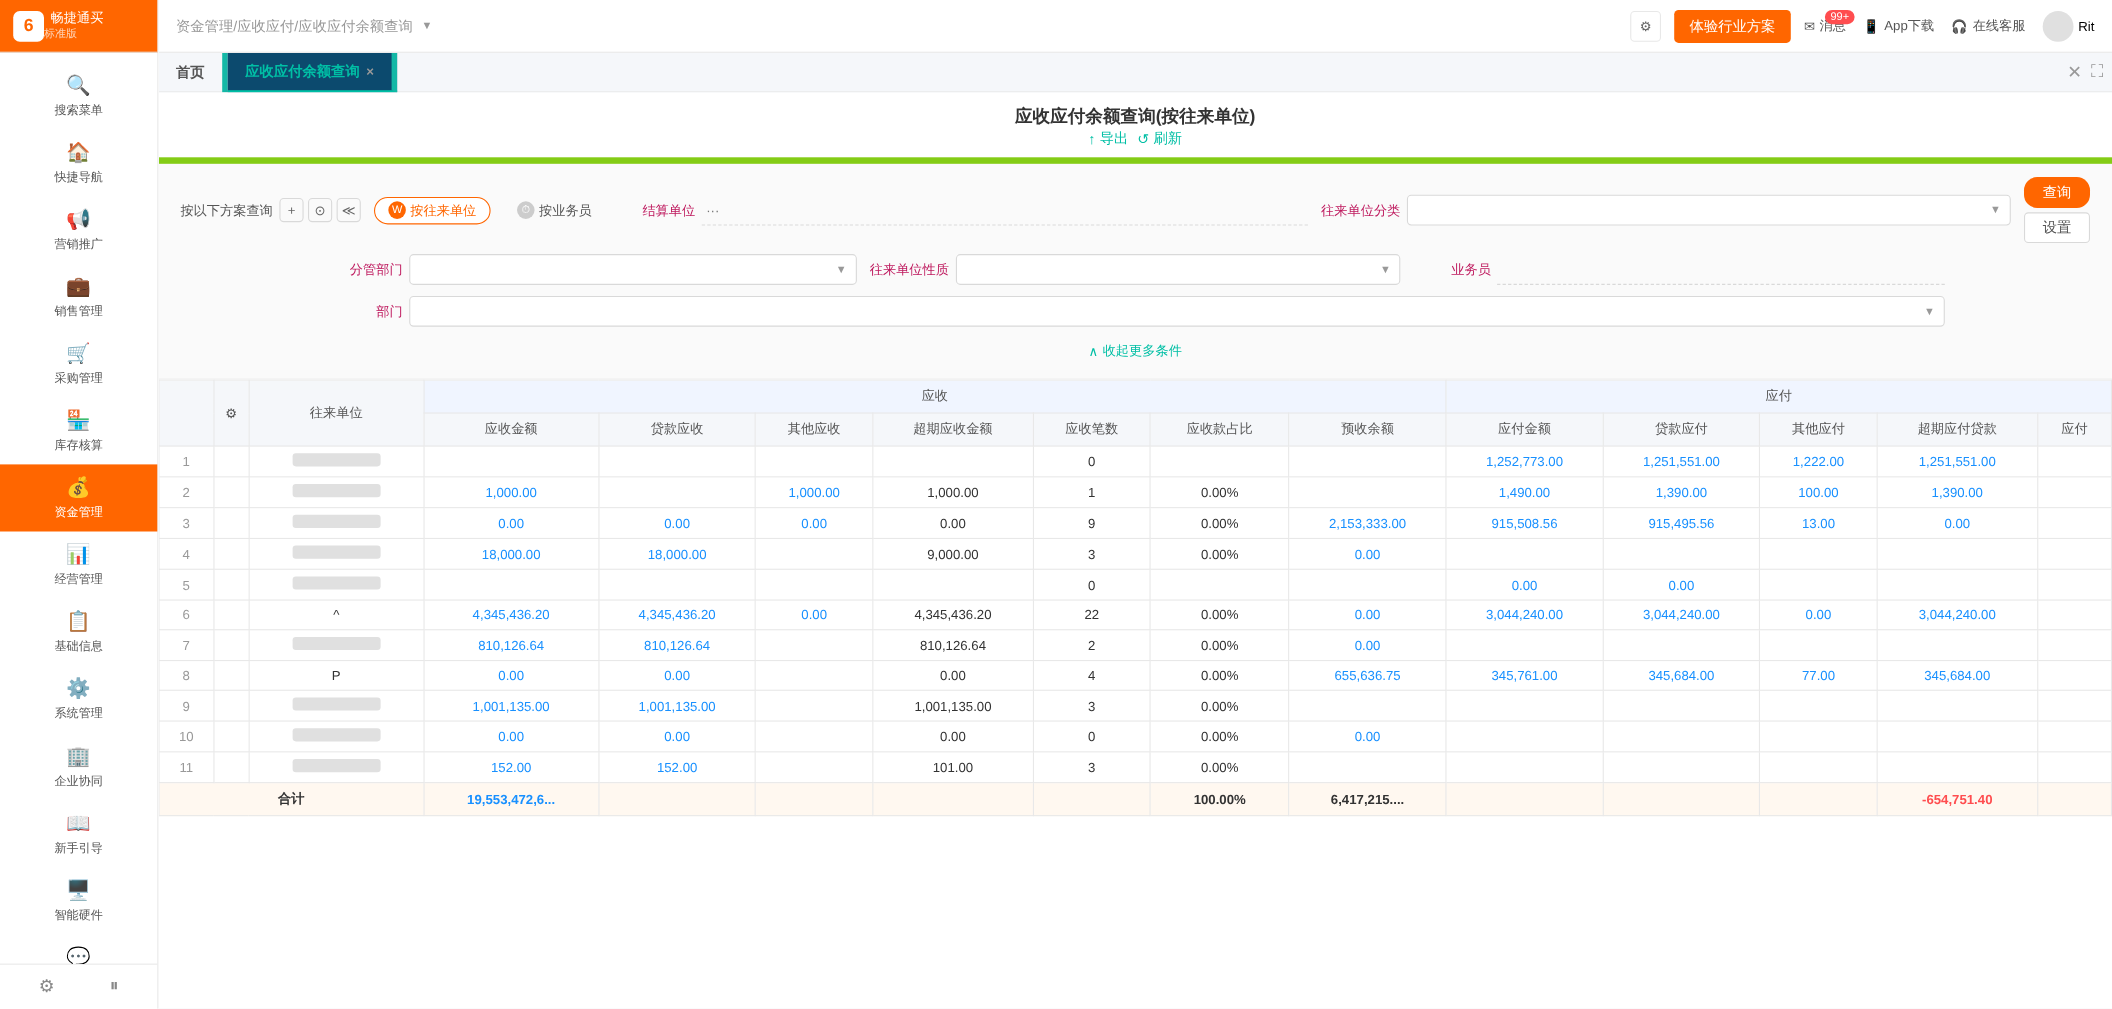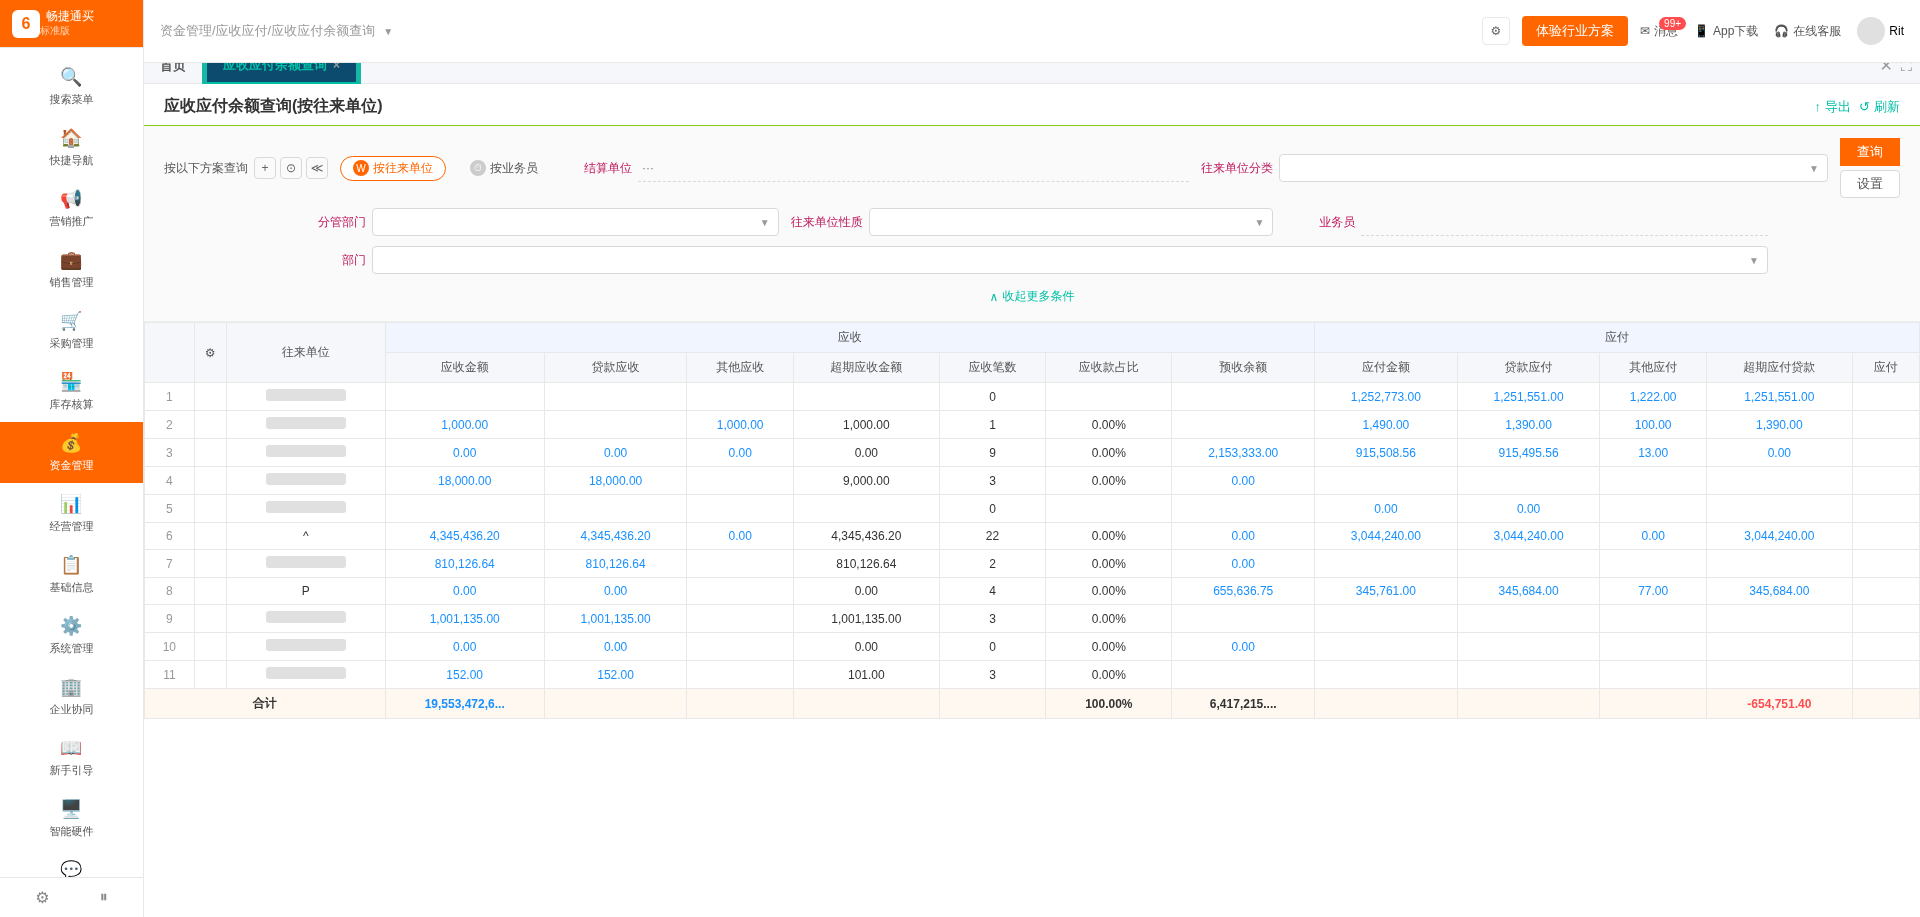--- a/index.html
+++ b/index.html
@@ -1,20 +1,20 @@
 <!DOCTYPE html>
 <html><head>
   <meta charset="utf-8">
   <style>
     * { box-sizing: border-box; margin: 0; padding: 0; }
     body { font-family: 'Microsoft YaHei', Arial, sans-serif; font-size: 12px; background: #f0f2f5; color: #333; overflow: hidden; }
 
     
     .top-bar {
-      height: 63px;
+      height: 48px;
       background: #fff;
       border-bottom: 1px solid #e8e8e8;
       display: flex;
       align-items: center;
       padding: 0 16px;
       gap: 12px;
       position: fixed;
       top: 0; left: 144px; right: 0;
       z-index: 100;
     }
@@ -193,21 +193,22 @@
       display: flex;
       flex-direction: column;
     }
 
     
     .page-header {
       padding: 12px 20px 8px;
       display: flex;
       align-items: center;
       justify-content: space-between;
-      border-bottom: 1px solid #84cc16;
+      border-bottom: 6px solid #84cc16;
+      flex-direction: column;
     }
     .page-title {
       font-size: 16px;
       font-weight: bold;
       color: #333;
     }
     .page-header-actions {
       display: flex; gap: 8px; align-items: center;
     }
     .btn-export {
@@ -303,21 +304,21 @@
     }
     .select-arrow { color: #999; font-size: 10px; }
 
     .search-actions {
       display: flex; flex-direction: column; gap: 4px;
     }
     .btn-query {
       background: #ff6600;
       color: #fff;
       border: none;
-      border-radius: 0;
+      border-radius: 12px;
       padding: 5px 16px;
       font-size: 13px;
       cursor: pointer;
     }
     .btn-setting {
       background: #fff;
       color: #555;
       border: 1px solid #d9d9d9;
       border-radius: 4px;
       padding: 4px 16px;

